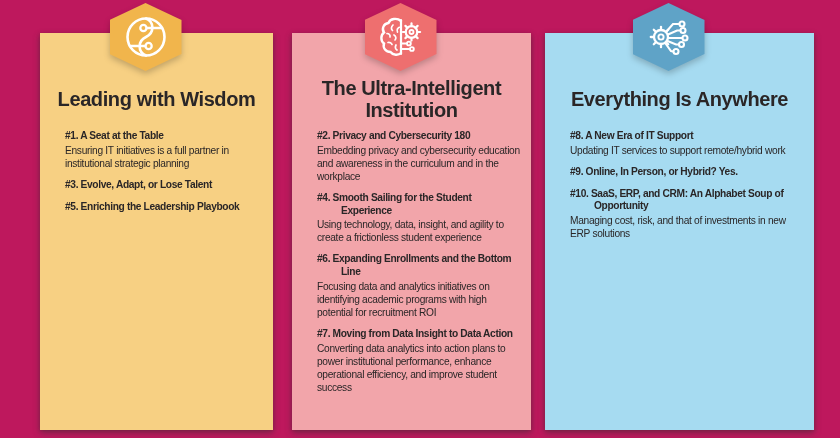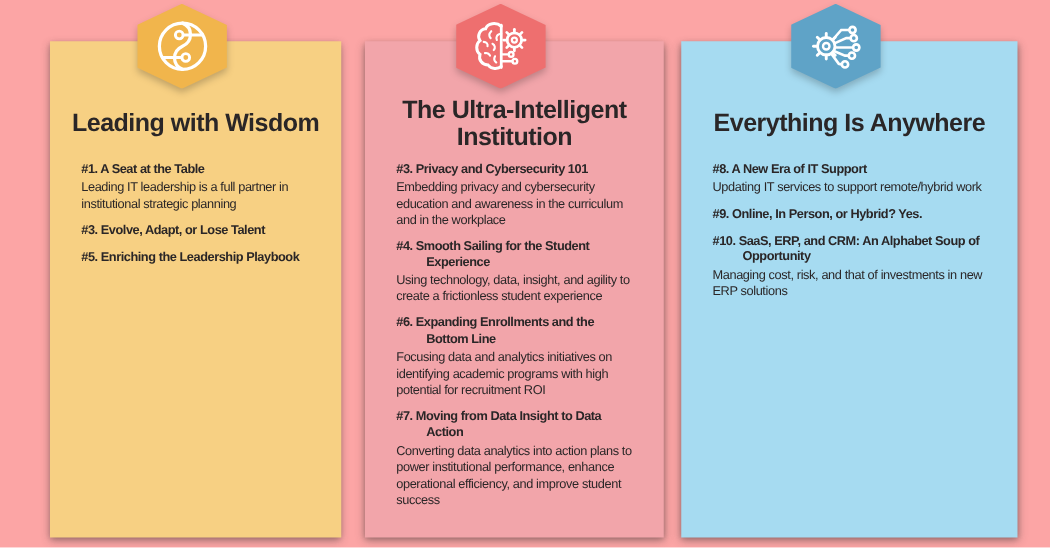--- a/index.html
+++ b/index.html
@@ -3,21 +3,21 @@
 <meta charset="utf-8">
 <style>
   * { margin: 0; padding: 0; box-sizing: border-box; }
   html, body { background: #ffffff; }
   body { font-family: "Liberation Sans", sans-serif; }
 
   .canvas {
     position: relative;
     width: 840px;
     height: 438px;
-    background: #fca5a5;
+    background: #be185d;
     overflow: hidden;
   }
 
   .card {
     position: absolute;
     top: 33px;
     height: 397px;
     background: var(--card-color);
     box-shadow: 0 3px 7px rgba(55,55,55,0.45), 0 1px 4px rgba(0,0,0,0.18);
     overflow: visible;
@@ -56,21 +56,21 @@
     text-align: center;
     font-size: 20px;
     font-weight: bold;
     letter-spacing: -0.4px;
     line-height: 1.12;
     color: #2a2627;
   }
 
   .items {
     margin-top: 3px;
-    padding: 0 21px 0 25px;
+    padding: 0 8px 0 25px;
     color: #2a2627;
   }
   .item { margin-bottom: 9px; }
   .item-heading {
     font-size: 10.2px;
     font-weight: bold;
     letter-spacing: -0.35px;
     line-height: 1.25;
     padding-left: 24px;
     text-indent: -24px;
@@ -97,21 +97,21 @@
           <circle cx="21.4" cy="15" r="3.1" stroke-width="2.3"></circle>
           <line x1="23.4" y1="33" x2="7.8" y2="33" stroke-width="2.3"></line>
           <circle cx="26.6" cy="33" r="3.1" stroke-width="2.3"></circle>
         </svg>
       </div>
     </div>
     <h2 class="card-title">Leading with Wisdom</h2>
     <div class="items">
       <div class="item">
         <div class="item-heading">#1. A Seat at the Table</div>
-        <div class="item-desc">Leading IT leadership is a full partner in institutional strategic planning</div>
+        <div class="item-desc">Ensuring IT initiatives is a full partner in institutional strategic planning</div>
       </div>
       <div class="item">
         <div class="item-heading">#3. Evolve, Adapt, or Lose Talent</div>
       </div>
       <div class="item">
         <div class="item-heading">#5. Enriching the Leadership Playbook</div>
       </div>
     </div>
   </section>
 
@@ -140,21 +140,21 @@
           <line x1="24.5" y1="30.5" x2="29.8" y2="30.5" stroke-width="1.9"></line>
           <circle cx="31.9" cy="30.5" r="1.9" stroke-width="1.9"></circle>
           <line x1="24.5" y1="36" x2="32.8" y2="36" stroke-width="1.9"></line>
           <circle cx="34.9" cy="36" r="1.9" stroke-width="1.9"></circle>
         </svg>
       </div>
     </div>
     <h2 class="card-title">The Ultra-Intelligent Institution</h2>
     <div class="items">
       <div class="item">
-        <div class="item-heading">#3. Privacy and Cybersecurity 101</div>
+        <div class="item-heading">#2. Privacy and Cybersecurity 180</div>
         <div class="item-desc">Embedding privacy and cybersecurity education and awareness in the curriculum and in the workplace</div>
       </div>
       <div class="item">
         <div class="item-heading">#4. Smooth Sailing for the Student Experience</div>
         <div class="item-desc">Using technology, data, insight, and agility to create a frictionless student experience</div>
       </div>
       <div class="item">
         <div class="item-heading">#6. Expanding Enrollments and the Bottom Line</div>
         <div class="item-desc">Focusing data and analytics initiatives on identifying academic programs with high potential for recruitment ROI</div>
       </div>

